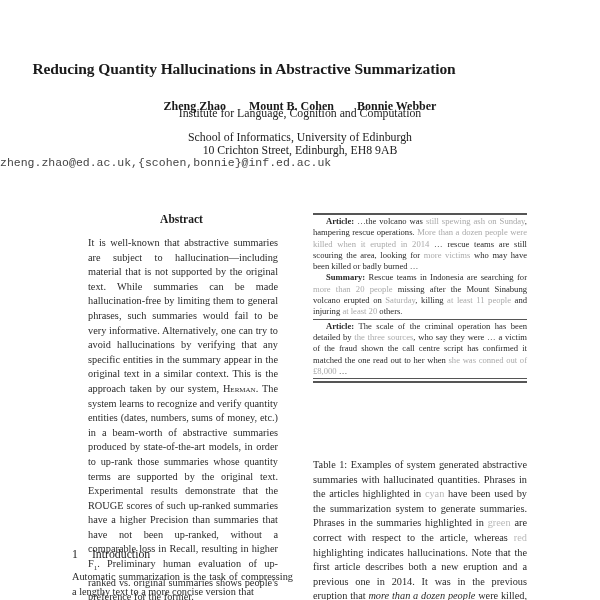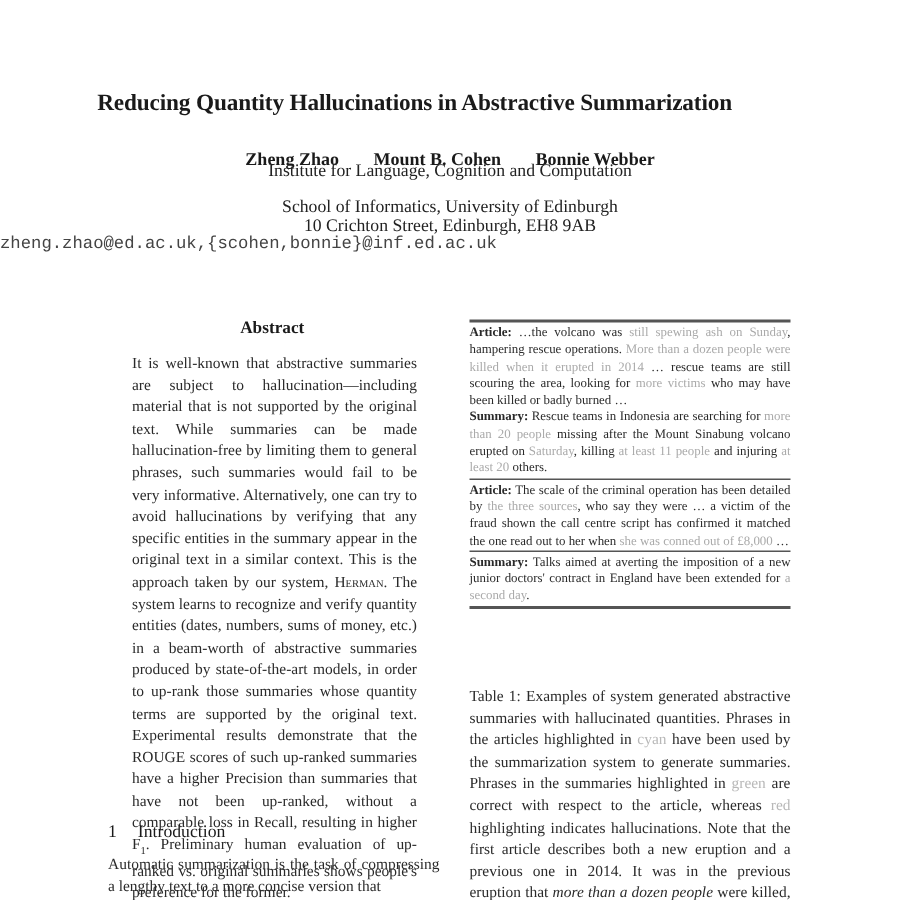--- a/index.html
+++ b/index.html
@@ -1,18 +1,18 @@
 <!DOCTYPE html>
 <html><head>
   <meta charset="utf-8">
   <style>
     html, body { margin: 0; padding: 0; background: #ffffff; }
     body { width: 600px; height: 600px; overflow: hidden; position: relative;
            font-family: "Liberation Serif", "DejaVu Serif", serif; color: #2a2a2a; }
-    .title { position: absolute; top: 60px; left: 0; width: 488px; text-align: right;
+    .title { position: absolute; top: 60px; left: 0; width: 488px; text-align: center;
              font-size: 15.5px; font-weight: bold; color: #1a1a1a; letter-spacing: -0.1px; }
     .authors { position: absolute; top: 99px; left: 0; width: 600px; text-align: center;
                font-size: 12px; font-weight: bold; color: #1a1a1a; }
     .authors span { margin: 0 10px; }
     .affil { position: absolute; left: 0; width: 600px; text-align: center; font-size: 11.8px; color: #222; }
     .email { position: absolute; top: 156px; left: 0; width: 600px; text-align: left;
              font-family: "Liberation Mono", "DejaVu Sans Mono", monospace; font-size: 11.5px; color: #444; }
     .abs-heading { position: absolute; top: 213px; left: 60px; width: 243px; text-align: center;
                    font-size: 11.5px; font-weight: bold; color: #1a1a1a; }
     .abs-body { position: absolute; top: 236px; left: 88px; width: 190px;
@@ -20,21 +20,21 @@
                 hyphens: manual; }
     .sc { font-variant: small-caps; }
     .sec-heading { position: absolute; top: 547px; left: 72px; font-size: 11.8px; font-weight: normal; color: #1a1a1a; }
     .sec-heading .num { margin-right: 14px; }
     .intro-body { position: absolute; top: 570px; left: 72px; width: 221px;
                   font-size: 10.3px; line-height: 14.6px; text-align: justify; color: #2a2a2a; }
     .table { position: absolute; top: 213px; left: 313px; width: 214px; }
     .rule-thick { height: 2px; background: #555; }
     .rule-thin { height: 1px; background: #555; }
     .cell { font-size: 8.6px; line-height: 11.3px; text-align: justify; color: #2a2a2a; padding: 1px 0 1px 0; }
-    .lbl { font-weight: bold; }
+    .lbl { font-weight: bold; margin-left: 13px; }
     .hl { color: #aaaaaa; }
     .caption { position: absolute; top: 458px; left: 313px; width: 214px;
                font-size: 10.3px; line-height: 14.6px; text-align: justify; color: #2a2a2a; }
     .hl-c { color: #b8b8b8; }
     em { font-style: italic; }
   </style>
 </head>
 <body>
 
 <div class="title">Reducing Quantity Hallucinations in Abstractive Summarization</div>
@@ -60,18 +60,17 @@
   <div class="cell">
     <div><span class="lbl">Article:</span><span><span> …the volcano was </span><span class="hl">still spewing ash on Sunday</span><span>, hampering rescue operations. </span><span class="hl">More than a dozen people were killed when it erupted in 2014</span><span> … rescue teams are still scouring the area, looking for </span><span class="hl">more victims</span><span> who may have been killed or badly burned …</span></span></div>
     <div><span class="lbl">Summary:</span><span><span> Rescue teams in Indonesia are searching for </span><span class="hl">more than 20 people</span><span> missing after the Mount Sinabung volcano erupted on </span><span class="hl">Saturday</span><span>, killing </span><span class="hl">at least 11 people</span><span> and injuring </span><span class="hl">at least 20</span><span> others.</span></span></div>
   </div>
   <div class="rule-thin"></div>
   <div class="cell">
     <div><span class="lbl">Article:</span><span><span> The scale of the criminal operation has been detailed by </span><span class="hl">the three sources</span><span>, who say they were … a victim of the fraud shown the call centre script has confirmed it matched the one read out to her when </span><span class="hl">she was conned out of £8,000</span><span> …</span></span></div>
   </div>
   <div class="rule-thin"></div>
   <div class="cell">
-    <div><span class="lbl">Summary:</span><span><span> Talks aimed at averting the imposition of a new junior doctors' contract in England have been extended for </span><span class="hl">a second day</span><span>.</span></span></div>
   </div>
   <div class="rule-thick"></div>
 </div>
 
 <div class="caption"><span>Table 1:</span><span> Examples of system generated abstractive summaries with hallucinated quantities. Phrases in the articles highlighted in </span><span class="hl-c">cyan</span><span> have been used by the summarization system to generate summaries. Phrases in the summaries highlighted in </span><span class="hl-c">green</span><span> are correct with respect to the article, whereas </span><span class="hl-c">red</span><span> highlighting indicates hallucinations. Note that the first article describes both a new eruption and a previous one in 2014. It was in the previous eruption that </span><em>more than a dozen people</em><span> were killed, hence a hallucination of </span></div>
 
 </body></html>

